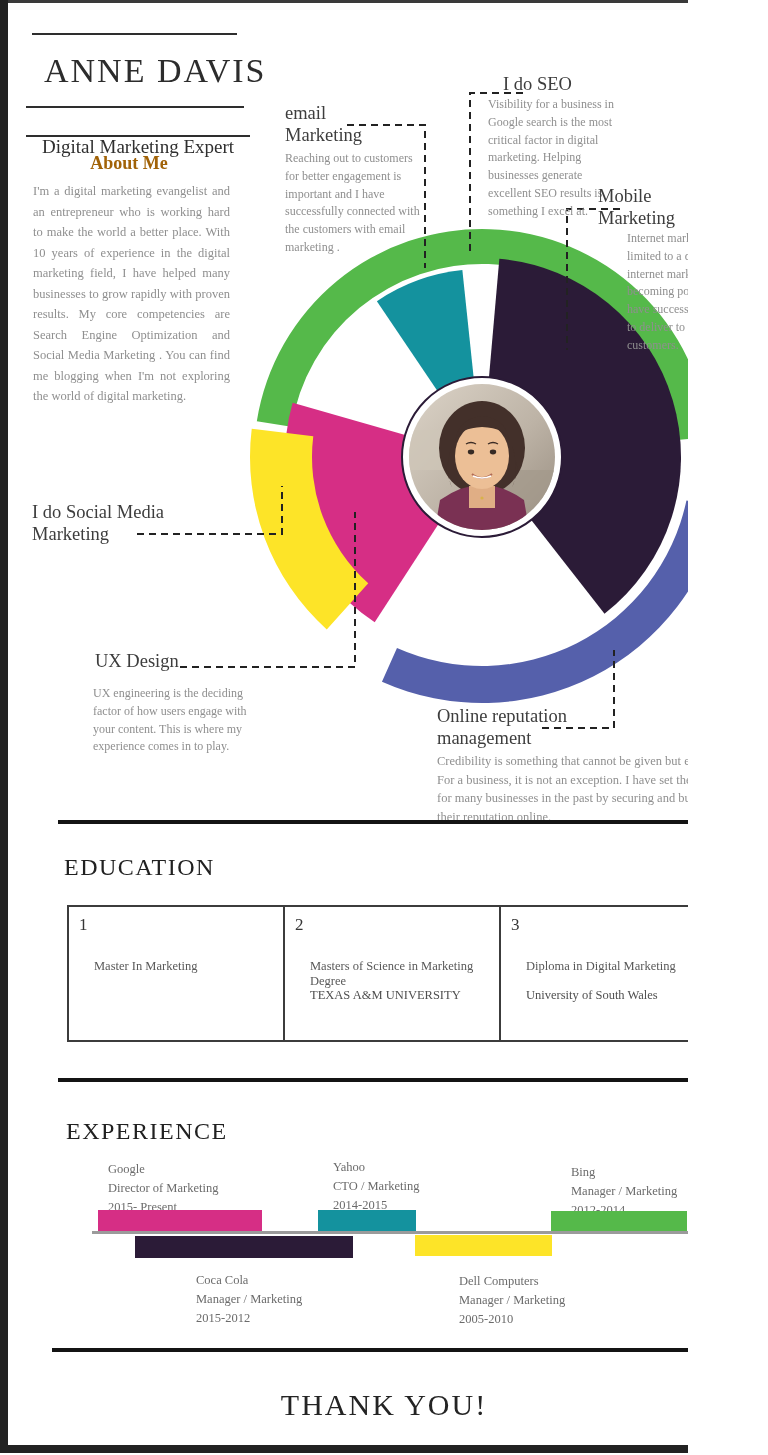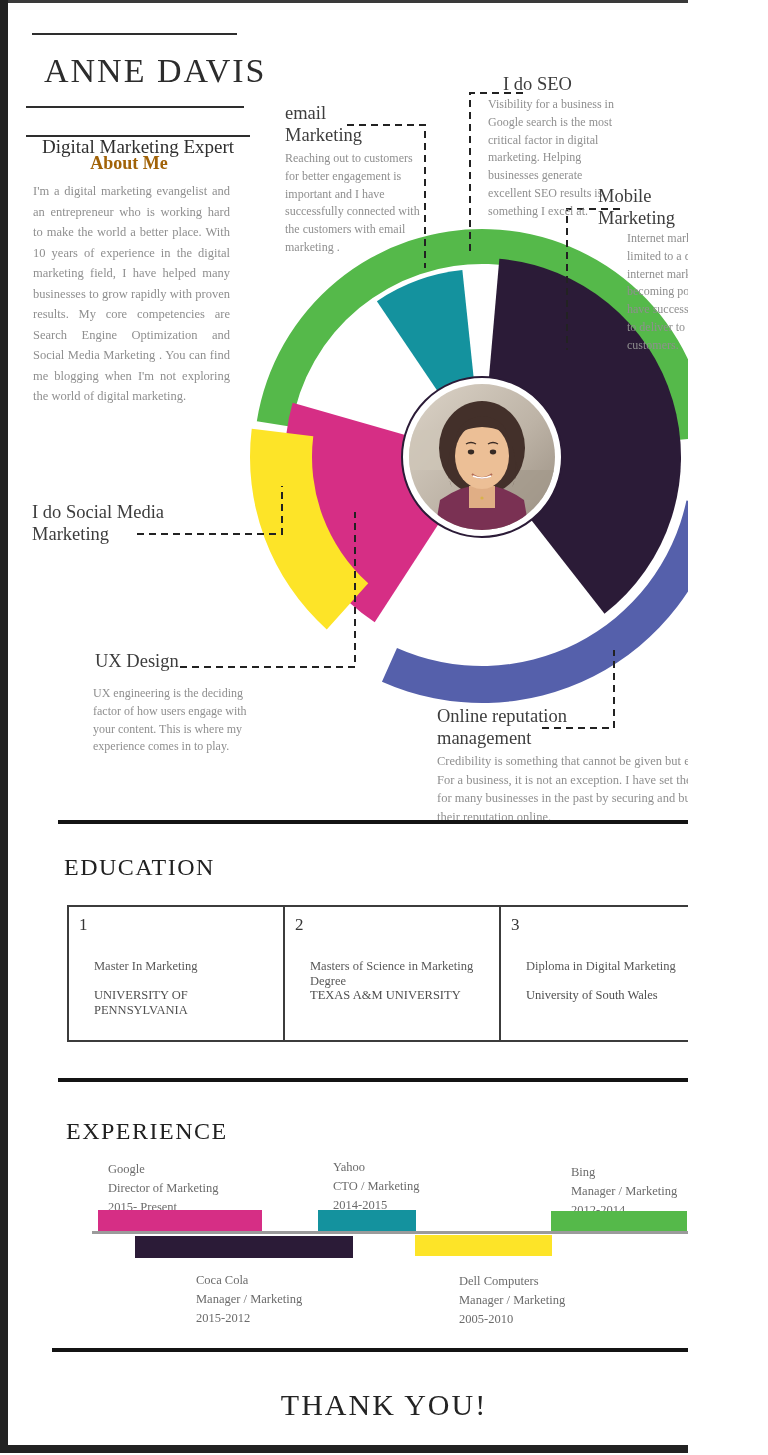--- a/index.html
+++ b/index.html
@@ -152,21 +152,20 @@
   <div class="co-t ux-t">UX engineering is the deciding factor of how users engage with your content. This is where my experience comes in to play.</div>
   <div class="co-h orm-h">Online reputation management</div>
   <div class="co-t orm-t">Credibility is something that cannot be given but earned. For a business, it is not an exception. I have set the stage for many businesses in the past by securing and building their reputation online.</div>
 
   <div class="divider div1"></div>
   <div class="abs edu-h">EDUCATION</div>
   <div class="abs edu-box">
     <div class="edu-cell">
       <div class="edu-num">1</div>
       <div class="edu-deg">Master In Marketing</div>
-      <div class="edu-sch">UNIVERSITY OF PENNSYLVANIA</div>
     </div>
     <div class="edu-cell">
       <div class="edu-num">2</div>
       <div class="edu-deg">Masters of Science in Marketing Degree</div>
       <div class="edu-sch">TEXAS A&amp;M UNIVERSITY</div>
     </div>
     <div class="edu-cell">
       <div class="edu-num">3</div>
       <div class="edu-deg">Diploma in Digital Marketing</div>
       <div class="edu-sch">University of South Wales</div>

